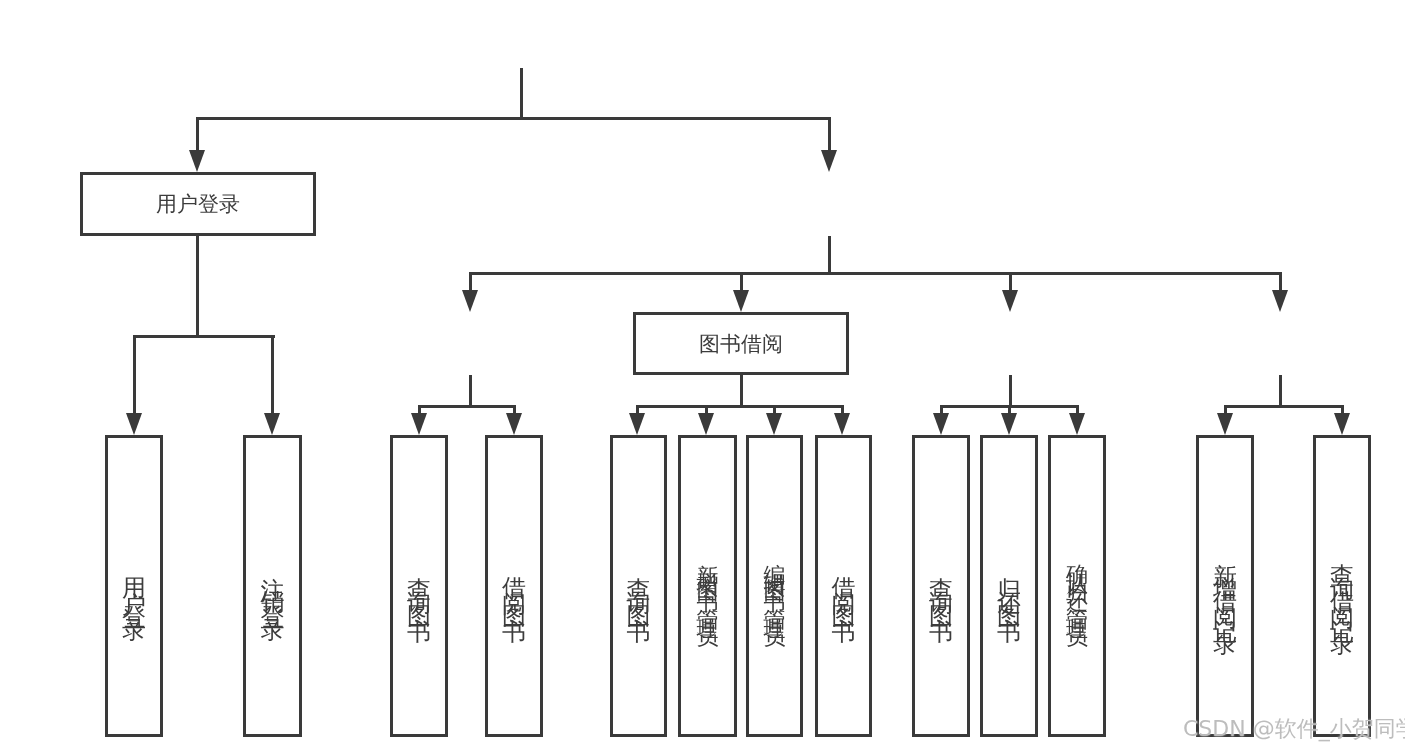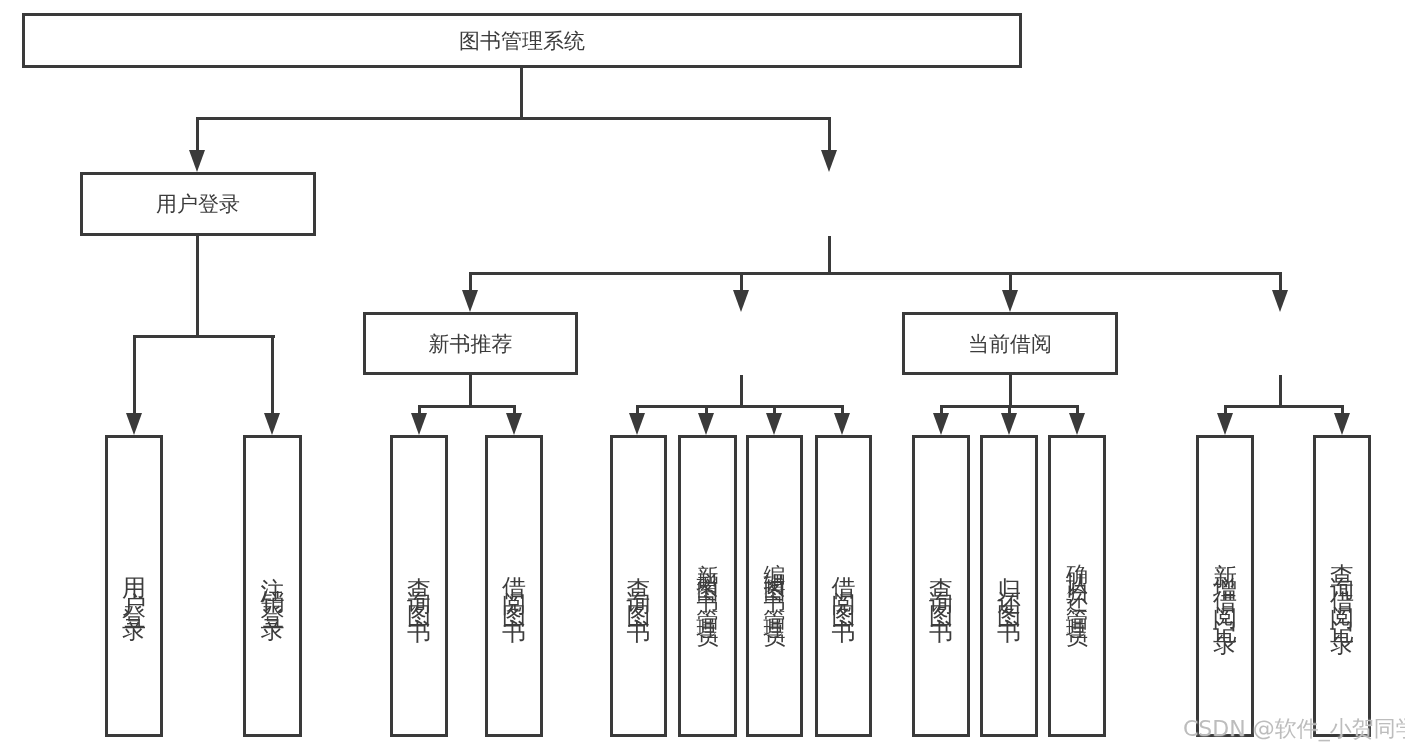--- a/index.html
+++ b/index.html
@@ -42,23 +42,20 @@
     position:absolute;left:1183px;top:714px;z-index:5;
     font-size:22px;color:var(--watermark);white-space:nowrap;
     text-shadow:0 0 2px #fff;
   }
 </style>
 </head>
 <body>
 
 <div id="canvas">
 
-  <div class="box root" style="left:22px;top:13px;width:1000px;height:55px;">
-    <span class="hlabel">图书管理系统</span>
-  </div>
 
   <div class="vl" style="left:520px;top:68px;height:49px;"></div>
   <div class="hl" style="left:196px;top:117px;width:635px;"></div>
   <div class="vl" style="left:196px;top:117px;height:36px;"></div>
   <div class="ah" style="left:189px;top:150px;"></div>
   <div class="vl" style="left:828px;top:117px;height:36px;"></div>
   <div class="ah" style="left:821px;top:150px;"></div>
 
   <div class="box" style="left:80px;top:172px;width:236px;height:64px;">
     <span class="hlabel">用户登录</span>
@@ -75,25 +72,22 @@
   <div class="hl" style="left:469px;top:272px;width:813px;"></div>
   <div class="vl" style="left:469px;top:272px;height:20px;"></div>
   <div class="ah" style="left:462px;top:290px;"></div>
   <div class="vl" style="left:740px;top:272px;height:20px;"></div>
   <div class="ah" style="left:733px;top:290px;"></div>
   <div class="vl" style="left:1009px;top:272px;height:20px;"></div>
   <div class="ah" style="left:1002px;top:290px;"></div>
   <div class="vl" style="left:1279px;top:272px;height:20px;"></div>
   <div class="ah" style="left:1272px;top:290px;"></div>
 
-  <div class="box" style="left:363px;top:312px;width:215px;height:63px;">
-    <span class="hlabel">新书推荐</span>
-  </div>
-  <div class="box" style="left:902px;top:312px;width:216px;height:63px;">
-    <span class="hlabel">当前借阅</span>
+  <div class="box" style="left:633px;top:312px;width:216px;height:63px;">
+    <span class="hlabel">图书借阅</span>
   </div>
 
   <div class="vl" style="left:469px;top:375px;height:30px;"></div>
   <div class="hl" style="left:418px;top:405px;width:98px;"></div>
   <div class="vl" style="left:418px;top:405px;height:10px;"></div>
   <div class="ah" style="left:411px;top:413px;"></div>
   <div class="vl" style="left:513px;top:405px;height:10px;"></div>
   <div class="ah" style="left:506px;top:413px;"></div>
 
   <div class="vl" style="left:740px;top:375px;height:30px;"></div>

